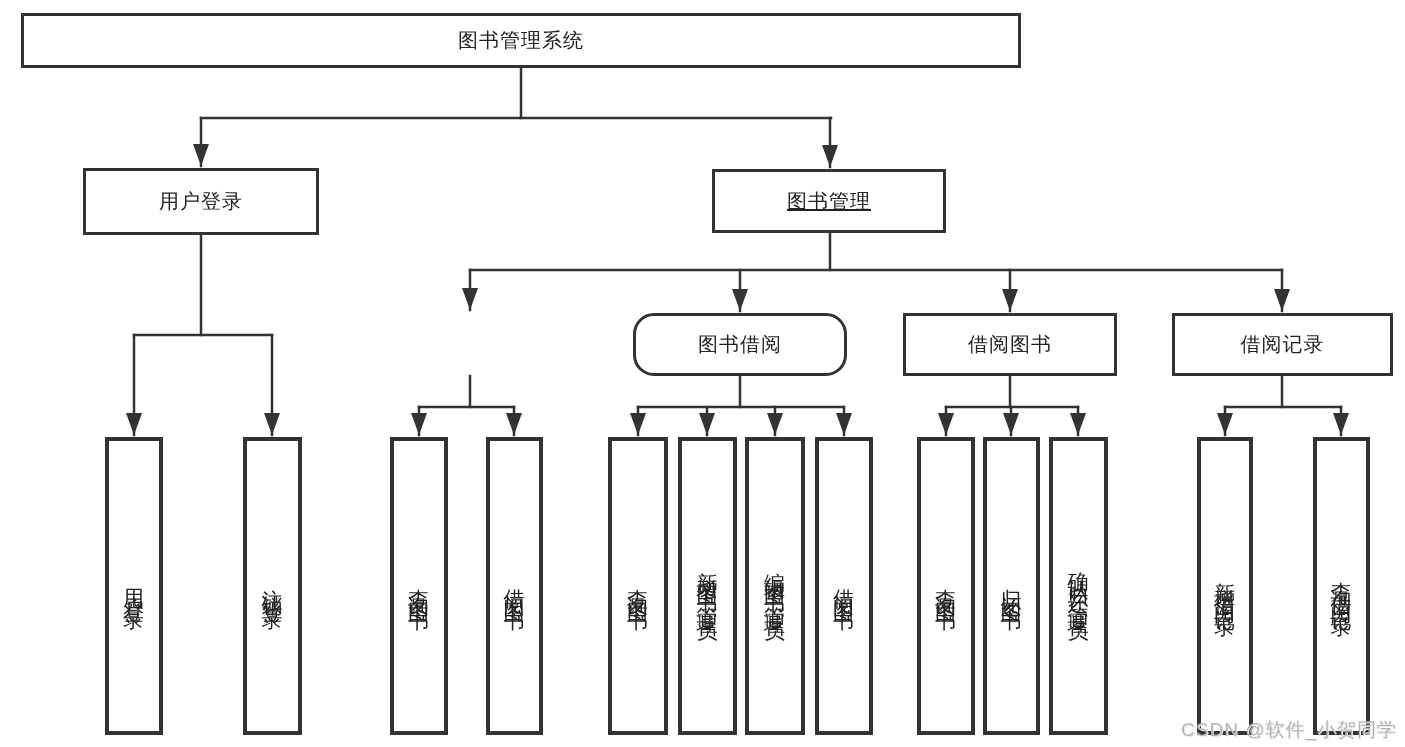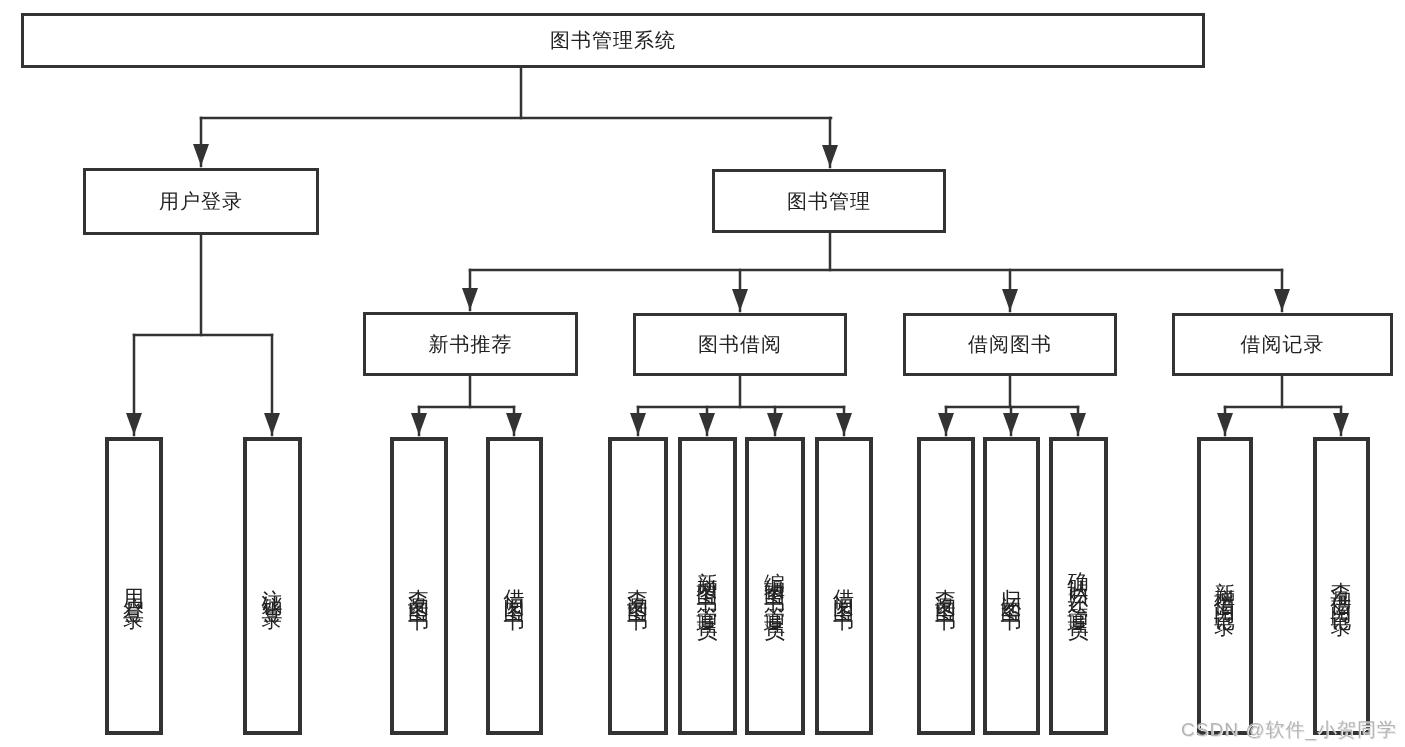--- a/index.html
+++ b/index.html
@@ -102,35 +102,32 @@
       <line x1="1011" y1="407" x2="1011" y2="435" marker-end="url(#ah)"></line>
       <line x1="1078" y1="407" x2="1078" y2="435" marker-end="url(#ah)"></line>
 
       <line x1="1282" y1="376" x2="1282" y2="407"></line>
       <line x1="1225" y1="407" x2="1341" y2="407"></line>
       <line x1="1225" y1="407" x2="1225" y2="435" marker-end="url(#ah)"></line>
       <line x1="1341" y1="407" x2="1341" y2="435" marker-end="url(#ah)"></line>
     </g>
   </svg>
 
-  <div class="node" style="left:21px; top:13px; width:1184px; height:55px;">
+  <div class="node" style="left:21px; top:13px; width:1000px; height:55px;">
     <span>图书管理系统</span>
   </div>
 
   <div class="node" style="left:83px; top:168px; width:236px; height:67px;">
     <span>用户登录</span>
   </div>
-  <div class="node" style="left:712px; top:169px; width:234px; height:64px;">
+  <div class="node" style="left:712px; top:169px; width:234px; height:64px;text-decoration:underline;">
     <span>图书管理</span>
   </div>
 
-  <div class="node" style="left:363px; top:312px; width:215px; height:64px;">
-    <span>新书推荐</span>
-  </div>
-  <div class="node" style="left:633px; top:313px; width:214px; height:63px;">
+  <div class="node" style="left:633px; top:313px; width:214px; height:63px;border-radius:21px;">
     <span>图书借阅</span>
   </div>
   <div class="node" style="left:903px; top:313px; width:214px; height:63px;">
     <span>借阅图书</span>
   </div>
   <div class="node" style="left:1172px; top:313px; width:221px; height:63px;">
     <span>借阅记录</span>
   </div>
 
   <div class="node leaf" style="left:105px; top:437px; width:58px; height:298px;">

